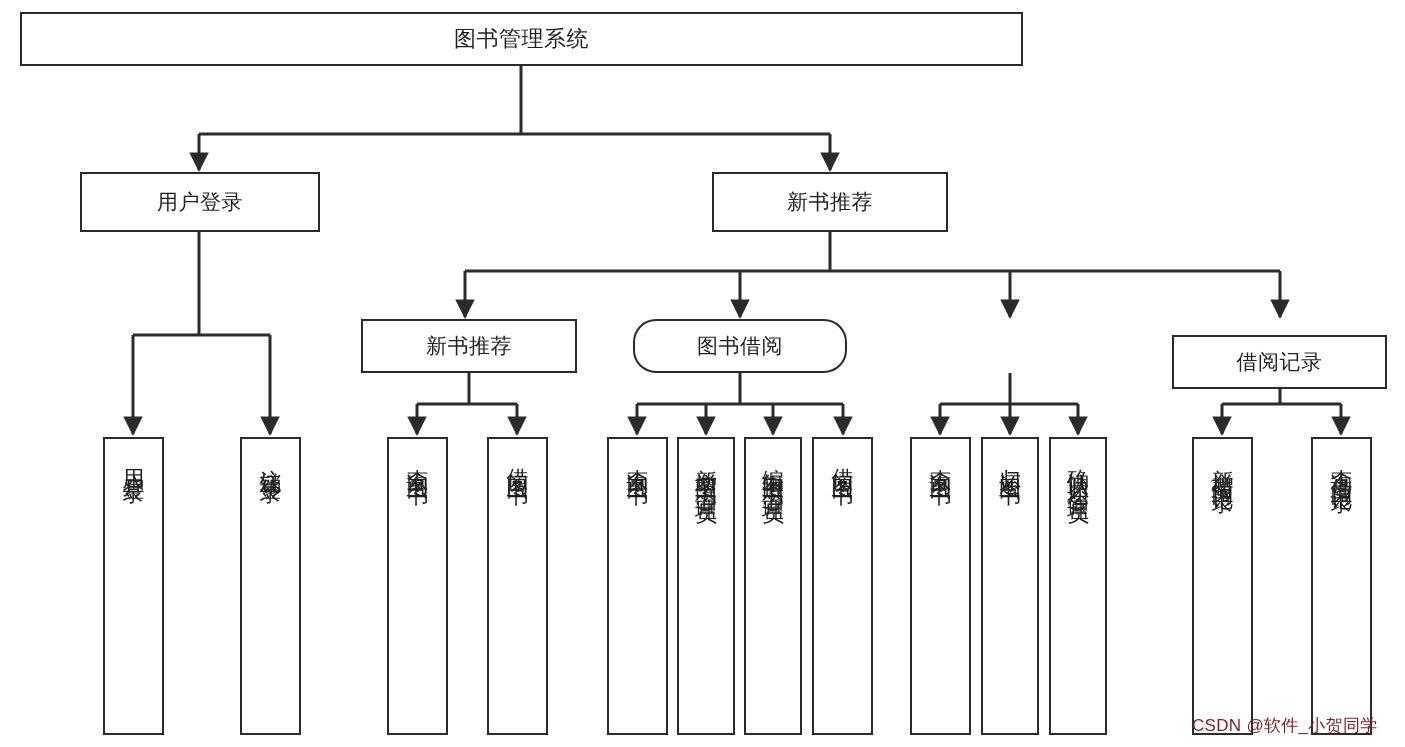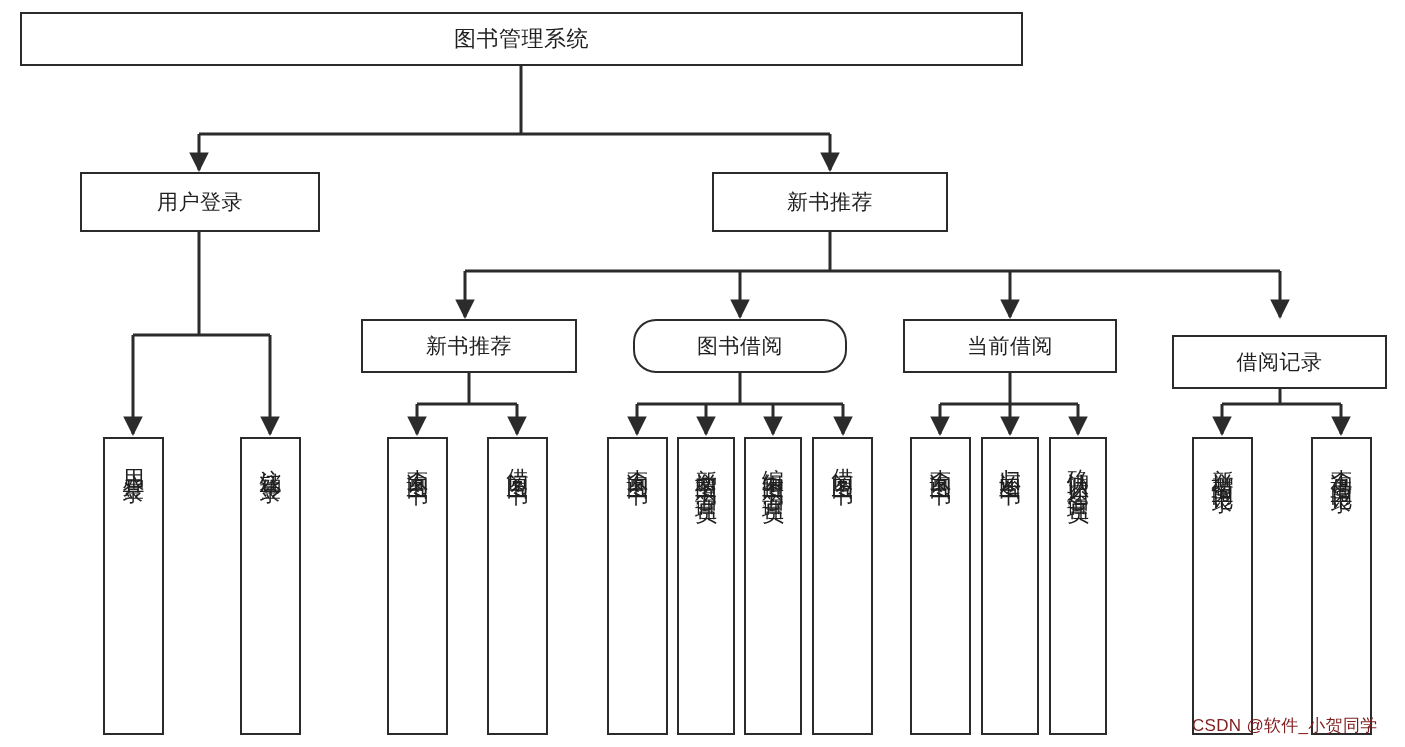--- a/index.html
+++ b/index.html
@@ -141,23 +141,20 @@
   <div class="node horiz" style="left:712px; top:172px; width:236px; height:60px;">
     <span class="label">新书推荐</span>
   </div>
 
   <div class="node horiz" style="left:361px; top:319px; width:216px; height:54px;">
     <span class="label">新书推荐</span>
   </div>
   <div class="node horiz" style="left:633px; top:319px; width:214px; height:54px;border-radius:23px;">
     <span class="label">图书借阅</span>
   </div>
-  <div class="node horiz" style="left:903px; top:319px; width:214px; height:54px;">
-    <span class="label">当前借阅</span>
-  </div>
   <div class="node horiz" style="left:1172px; top:335px; width:215px; height:54px;">
     <span class="label">借阅记录</span>
   </div>
 
   <div class="node vert" style="left:103px; top:437px; width:61px; height:298px;">
     <span class="label">用户登录</span>
   </div>
   <div class="node vert" style="left:240px; top:437px; width:61px; height:298px;">
     <span class="label">注销登录</span>
   </div>

